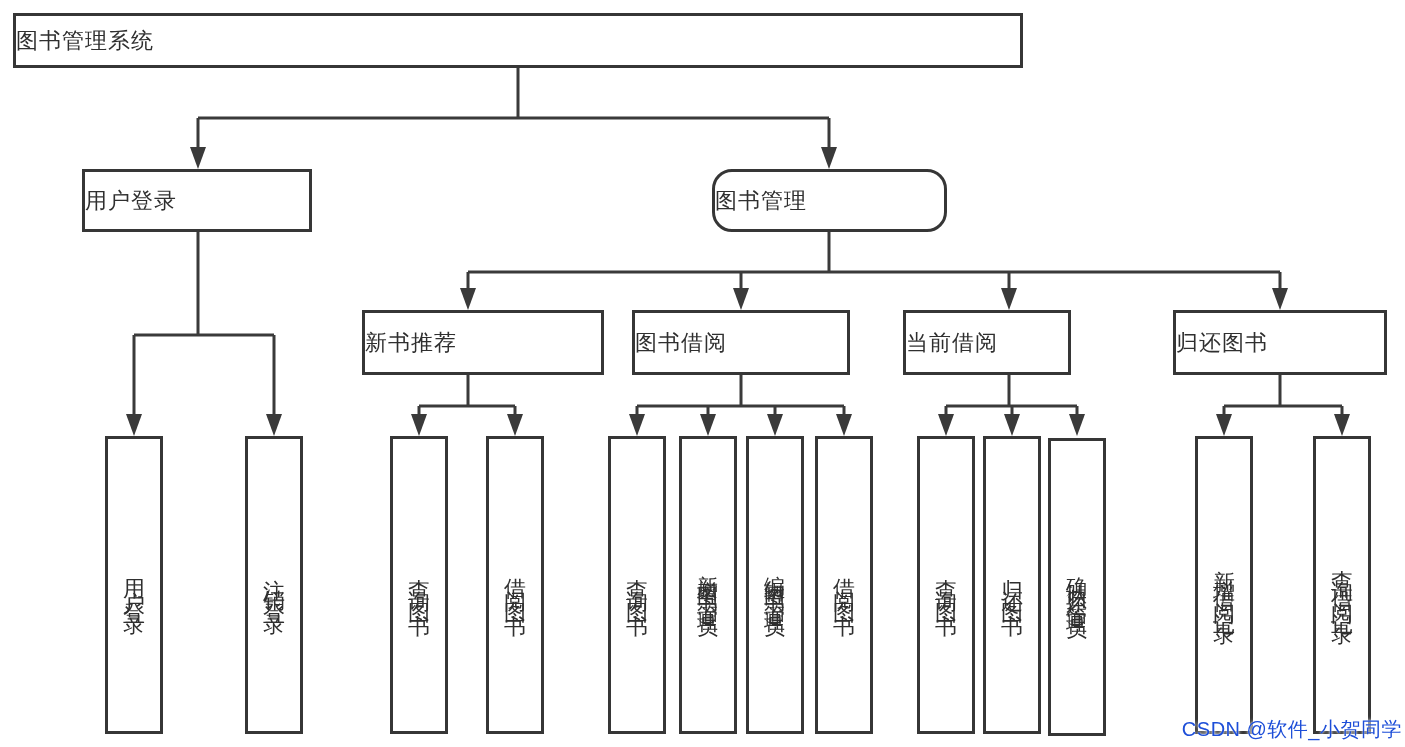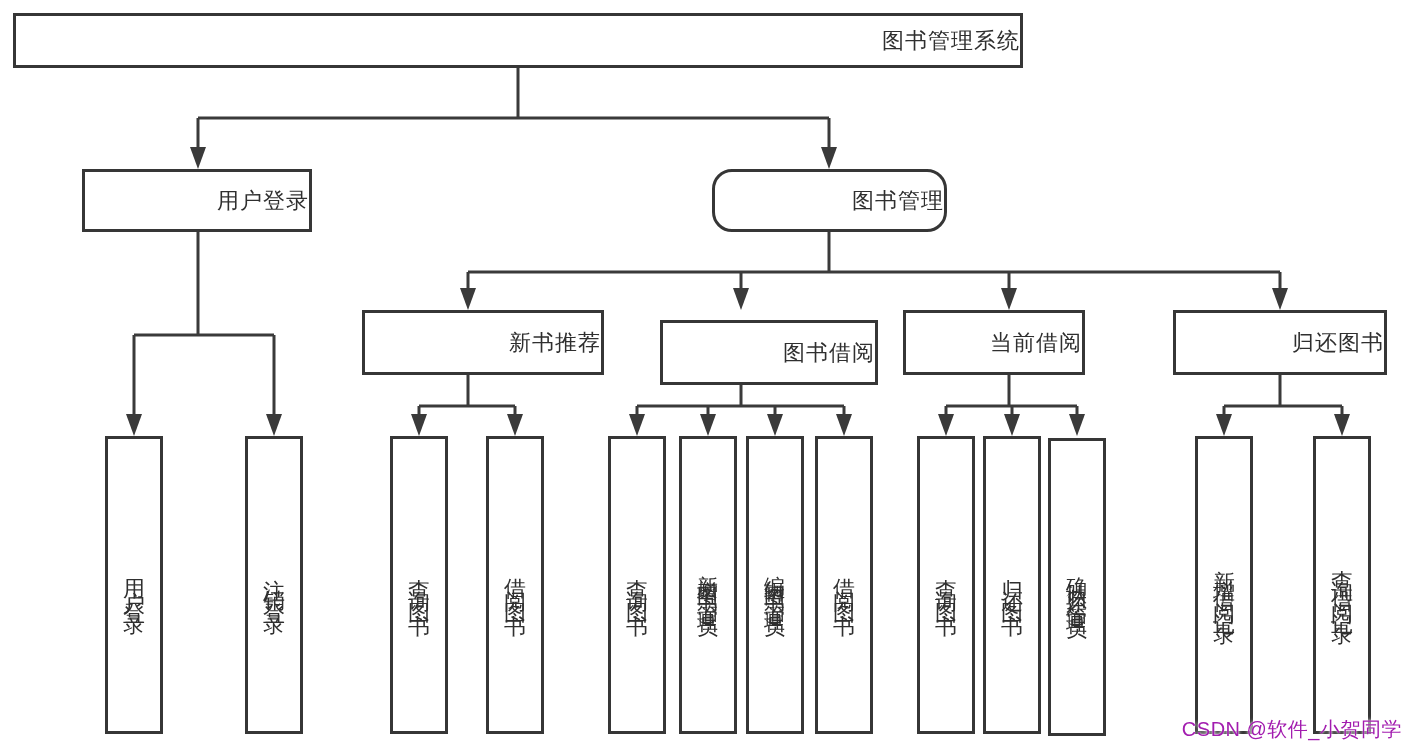--- a/index.html
+++ b/index.html
@@ -23,21 +23,21 @@
     height: 747px;
     z-index: 1;
   }
   .box {
     position: absolute;
     box-sizing: border-box;
     background: #ffffff;
     border: 3px solid #363636;
     display: flex;
     align-items: center;
-    justify-content: flex-end;
+    justify-content: flex-start;
     color: #2f2f2f;
     font-size: 22px;
     letter-spacing: 1px;
     z-index: 2;
     text-align: center;
   }
   .vbox {
     position: absolute;
     box-sizing: border-box;
     background: #ffffff;
@@ -61,21 +61,21 @@
     letter-spacing: 6px;
   }
   .vtext.mid {
     letter-spacing: 11px;
   }
   .watermark {
     position: absolute;
     right: 3px;
     bottom: 4px;
     font-size: 20px;
-    color: #a21caf;
+    color: #1d4ed8;
     letter-spacing: 0.5px;
     z-index: 5;
     text-shadow: 0 0 2px #ffffff, 0 0 4px #ffffff;
     white-space: nowrap;
   }
 </style>
 </head>
 <body>
 
 <div class="stage">
@@ -127,24 +127,24 @@
   <div class="box" style="left:82px; top:169px; width:230px; height:63px;">
     <span>用户登录</span>
   </div>
   <div class="box" style="left:712px; top:169px; width:235px; height:63px;border-radius:20px;">
     <span>图书管理</span>
   </div>
 
   <div class="box" style="left:362px; top:310px; width:242px; height:65px;">
     <span>新书推荐</span>
   </div>
-  <div class="box" style="left:632px; top:320px; width:218px; height:65px;margin-left:28px;">
+  <div class="box" style="left:632px; top:310px; width:218px; height:65px;">
     <span>图书借阅</span>
   </div>
-  <div class="box" style="left:903px; top:310px; width:182px; height:65px;">
+  <div class="box" style="left:903px; top:310px; width:168px; height:65px;">
     <span>当前借阅</span>
   </div>
   <div class="box" style="left:1173px; top:310px; width:214px; height:65px;">
     <span>归还图书</span>
   </div>
 
   <div class="vbox" style="left:105px; top:436px; width:58px; height:298px;">
     <span class="vtext">用户登录</span>
   </div>
   <div class="vbox" style="left:245px; top:436px; width:58px; height:298px;">

